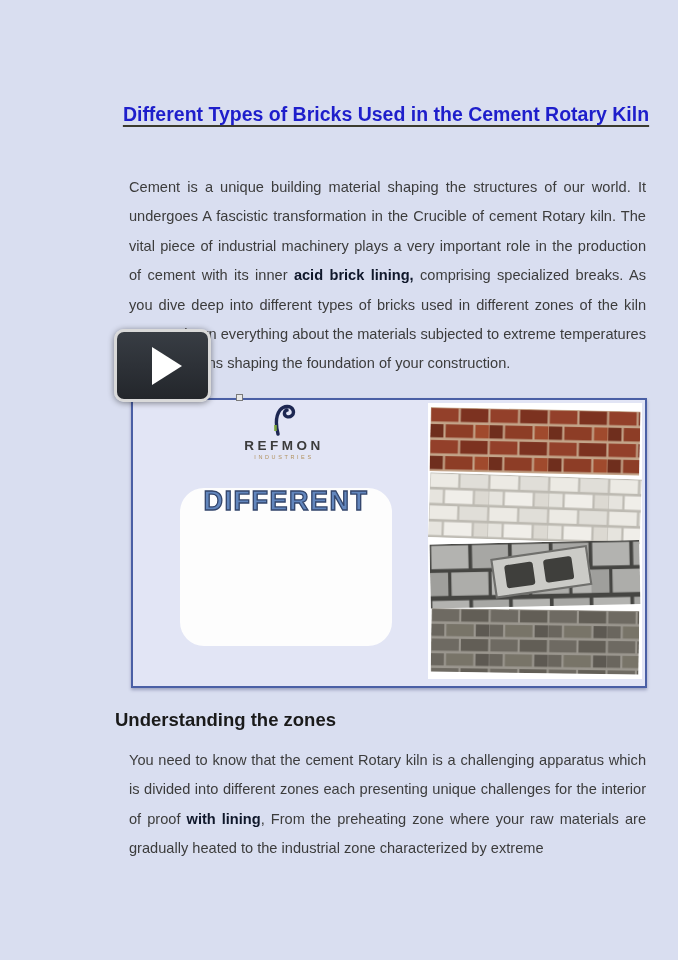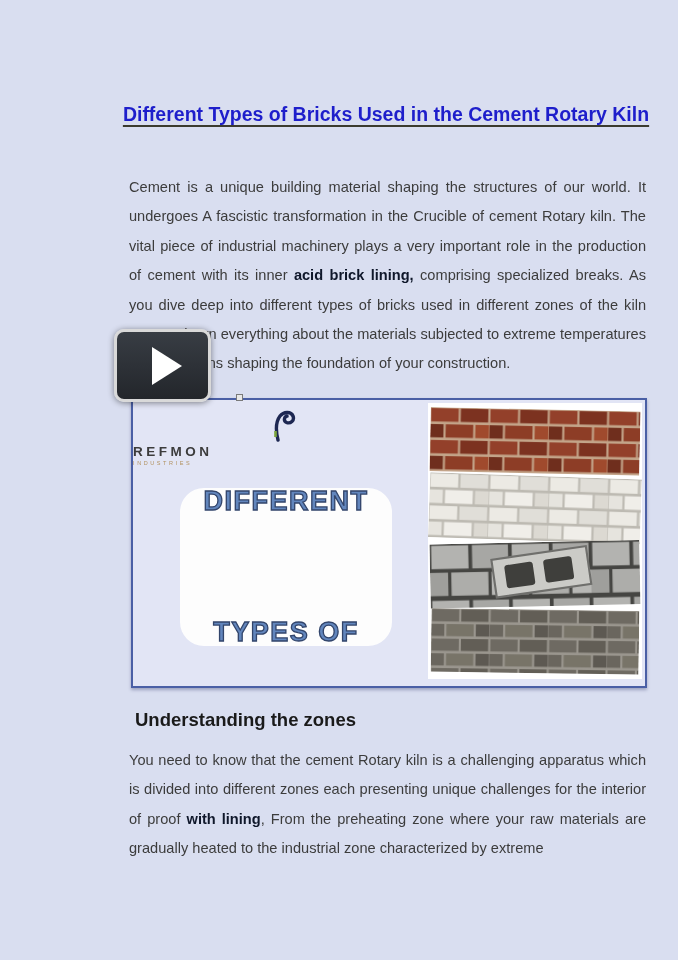--- a/index.html
+++ b/index.html
@@ -28,21 +28,21 @@
   .body-par{
     width:517px;left:82px;margin:0;
     font-size:14.6px;line-height:29.4px;color:#3c3c3c;
     text-align:justify;
   }
   .body-par b{color:#0f172a;}
   #p1{top:173px;}
   #p2{top:746px;}
 
   .section-heading{
-    left:88px;top:709px;margin:0;
+    left:68px;top:709px;margin:0;
     font-size:18.5px;font-weight:bold;color:#1a1a1a;
   }
 
   
   .play-button{
     left:67px;top:329px;width:97px;height:73px;
     background:linear-gradient(#383d44,#23262b);
     border:3px solid #d9d9d9;border-radius:10px;
     box-shadow:0 1px 6px rgba(0,0,0,.45);
     box-sizing:border-box;
@@ -61,21 +61,21 @@
   }
 
   
   .promo-frame{
     left:84px;top:398px;width:512px;height:286px;
     background:#e2e5f5;
     border:2px solid #4a5fa5;
     box-shadow:0 2px 3px rgba(40,50,100,.35);
     box-sizing:content-box;
   }
-  .logo{left:0;top:8px;width:302px;}
+  .logo{left:0;top:2px;width:302px;text-align:center;}
   .logo svg{display:block;margin:0 auto;}
   .logo-brand{
     display:block;margin-top:2px;
     font-size:13.5px;font-weight:bold;letter-spacing:3.5px;color:#3c3c3c;
   }
   .logo-tagline{
     display:block;margin-top:1px;
     font-size:5.5px;letter-spacing:2.6px;color:#b29260;
   }
   .title-card{
@@ -124,21 +124,20 @@
       <svg width="26" height="34" viewBox="0 0 26 34">
         <path d="M7 32 C5 24 4.5 14 9 8 C12.5 3.5 20 3 22 8 C23.8 12.5 19.5 16 15.5 14.5 C12.5 13.3 12.8 9 16 8.2" fill="none" stroke="#1d2752" stroke-width="3.4" stroke-linecap="round"></path>
         <rect x="3.2" y="23" width="2.6" height="6" fill="#7aa43c"></rect>
       </svg>
       <span class="logo-brand">REFMON</span>
       <span class="logo-tagline">INDUSTRIES</span>
     </div>
 
     <div class="abs title-card">
       <span class="card-line">DIFFERENT</span>
-      <span class="card-line">TYPES OF</span>
     </div>
 
     <div class="abs photo-panel">
 
       <div class="photo rot-a">
         <svg preserveAspectRatio="none">
           <defs>
             <pattern id="p-red" width="56" height="30" patternUnits="userSpaceOnUse">
               <rect width="56" height="30" fill="#c3a489"></rect>
               <rect x="0.5" y="1" width="26" height="12.5" fill="#93402a"></rect>

